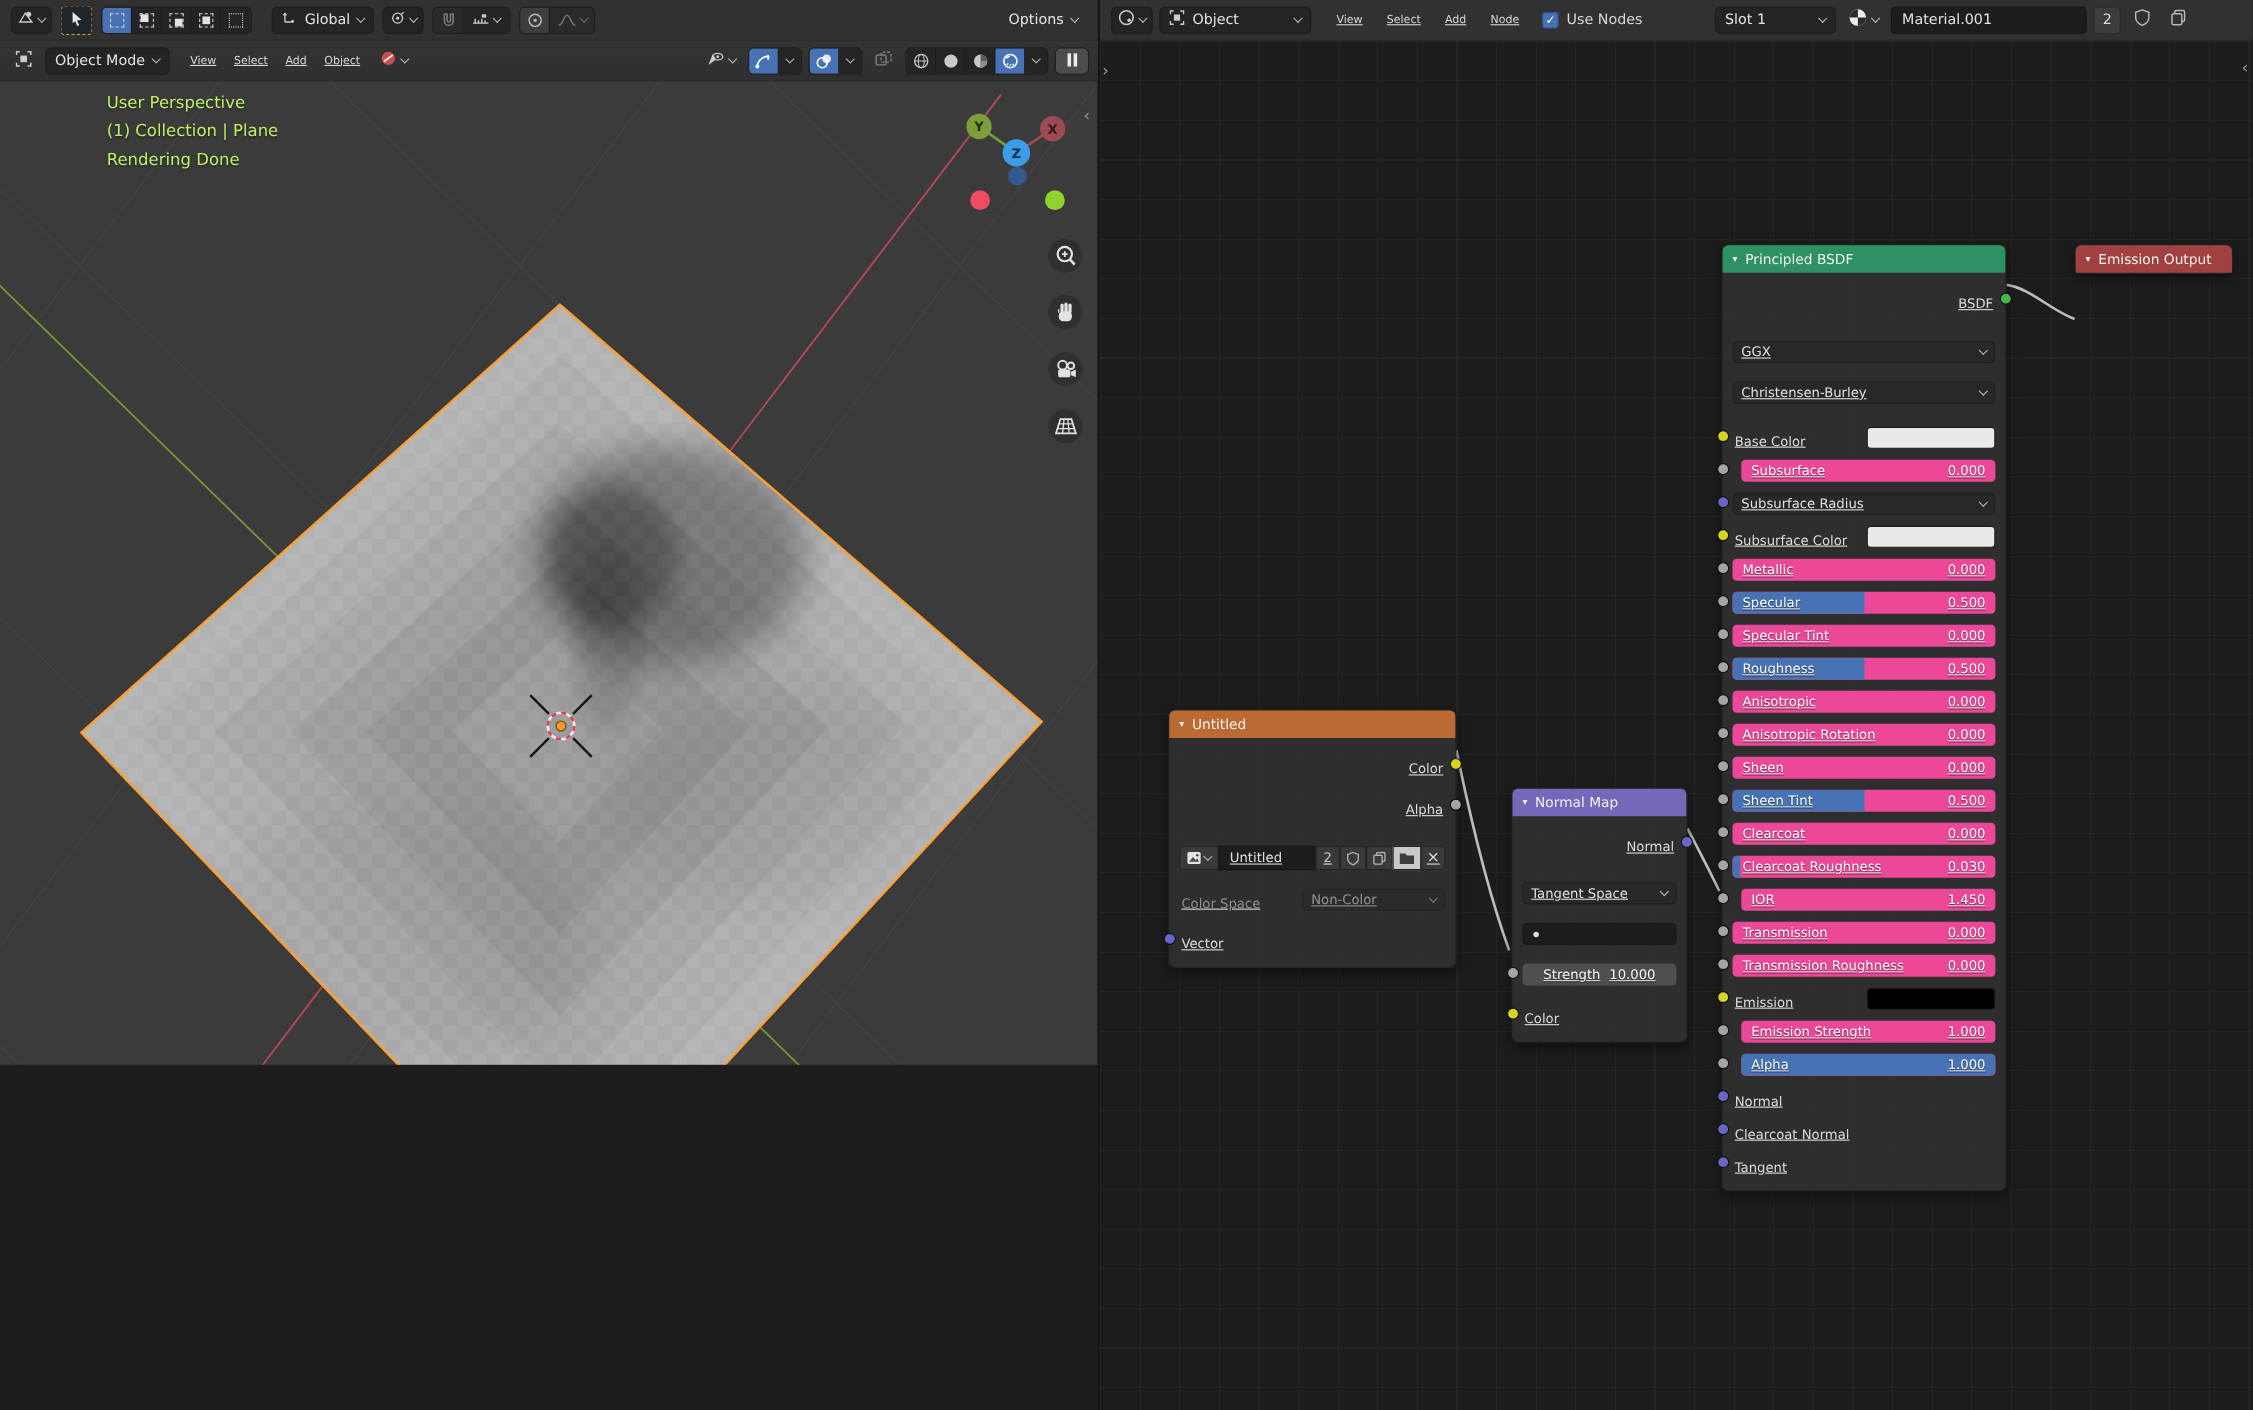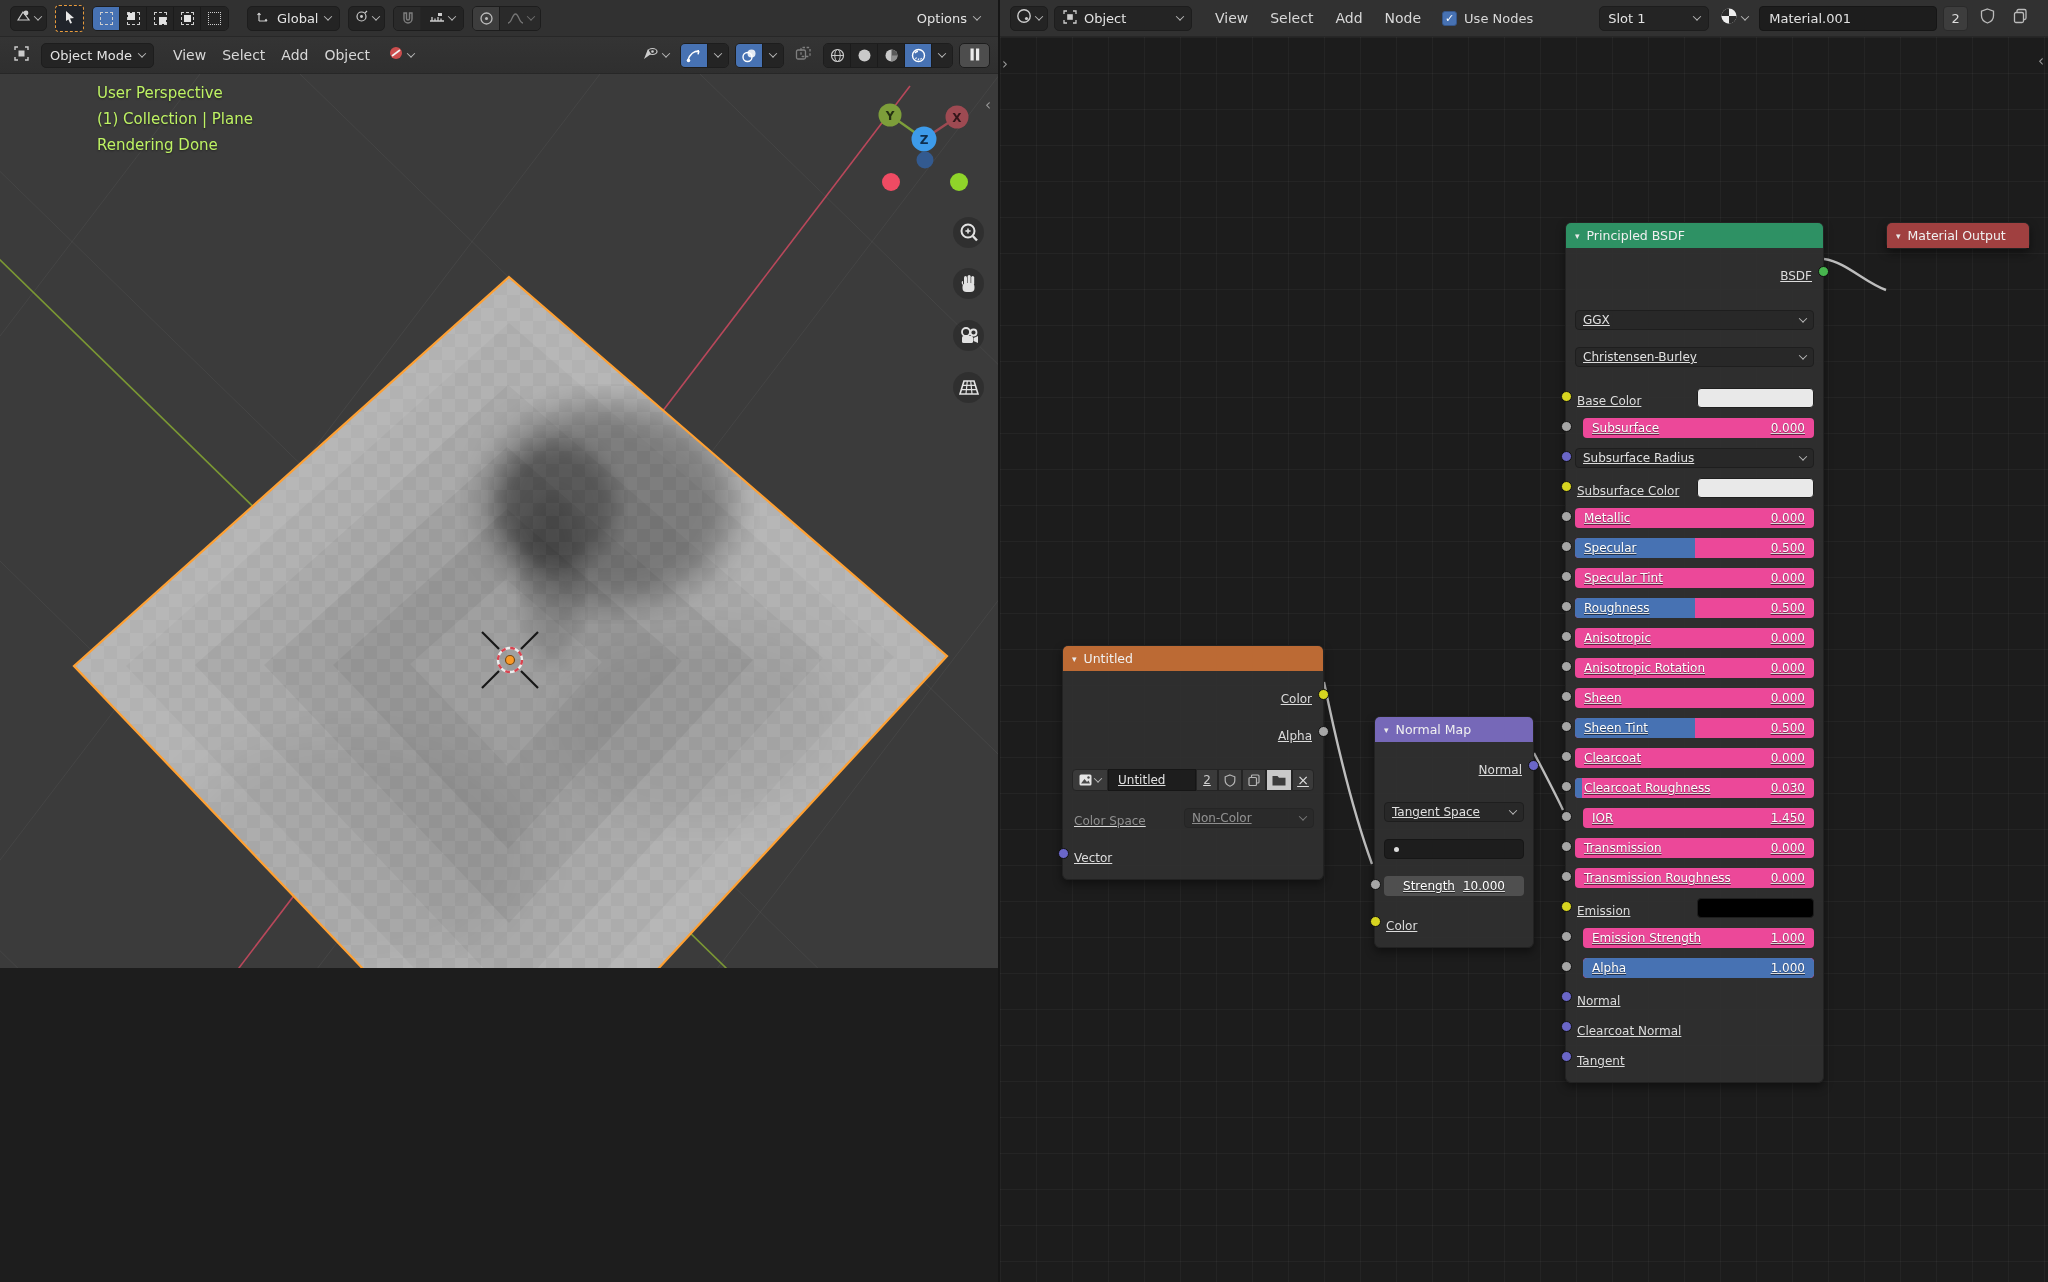--- a/index.html
+++ b/index.html
@@ -16,21 +16,21 @@
   #tool-settings-bar { top:0; height:37px; padding:0 10px; gap:8px; border-bottom:1px solid #272727; z-index:5; }
   #viewport-header { top:37px; height:37px; padding:0 8px; gap:6px; border-bottom:1px solid #272727; z-index:5;
                      background:linear-gradient(#343434,#2f2f2f); }
   #node-header { top:0; height:37px; padding:0 10px; gap:6px; border-bottom:1px solid #272727; z-index:5; }
 
   .pill { background:#242424; border:1px solid #1d1d1d; border-radius:5px; height:25px;
           display:flex; align-items:center; gap:7px; padding:0 8px; color:#e4e4e4; font-size:13px; }
   .icon-btn { background:#242424; border:1px solid #1d1d1d; border-radius:5px; height:25px; min-width:27px;
           display:flex; align-items:center; justify-content:center; gap:4px; padding:0 5px; color:#ccc; }
   .flat-btn { background:transparent; border:none; }
-  .menu-item { color:#d8d8d8; font-size:14px; padding:0 7px; height:25px; display:flex; align-items:center; border-radius:4px; }
+  .menu-item { color:#d8d8d8; font-size:10px; padding:0 7px; height:25px; display:flex; align-items:center; border-radius:4px;text-decoration:underline; }
   .chev { width:6px; height:6px; border-right:1.5px solid #b8b8b8; border-bottom:1.5px solid #b8b8b8;
           transform:rotate(45deg) translate(-1px,-1px); display:inline-block; flex:none; }
   .seg { display:flex; height:25px; border-radius:5px; overflow:hidden; border:1px solid #1d1d1d; }
   .seg > div { width:27px; display:flex; align-items:center; justify-content:center; background:#242424; border-right:1px solid #1b1b1b; }
   .seg > div:last-child { border-right:none; }
   .seg .on { background:#4772b3; }
   .dashedbox { width:13px; height:13px; border:1.4px dashed #cfcfcf; position:relative; }
   .dashedbox .fillc { position:absolute; width:7px; height:7px; background:#e2e2e2; }
   .active-tool { border:1.6px dashed #e79b3c; background:#20242b; border-radius:4px; width:29px; height:27px;
                  display:flex; align-items:center; justify-content:center; }
@@ -771,19 +771,19 @@
             <span class="socket in" style="background: rgb(106, 102, 200);"></span>
             <span class="plain-label">Tangent</span>
           </div>
         </div>
     </div>
   </div>
 
   <div class="node" style="left:886px; top:222px; width:144px;">
     <div class="node-header" style="background:#a04040;">
       <span class="tri">▾</span>
-      <span>Material Output</span>
+      <span>Emission Output</span>
     </div>
   </div>
 
   <div class="edge-chev" style="left:2px; top:55px;">›</div>
   <div class="edge-chev" style="right:4px; top:52px;">‹</div>
 </div>
 
 </body></html>

